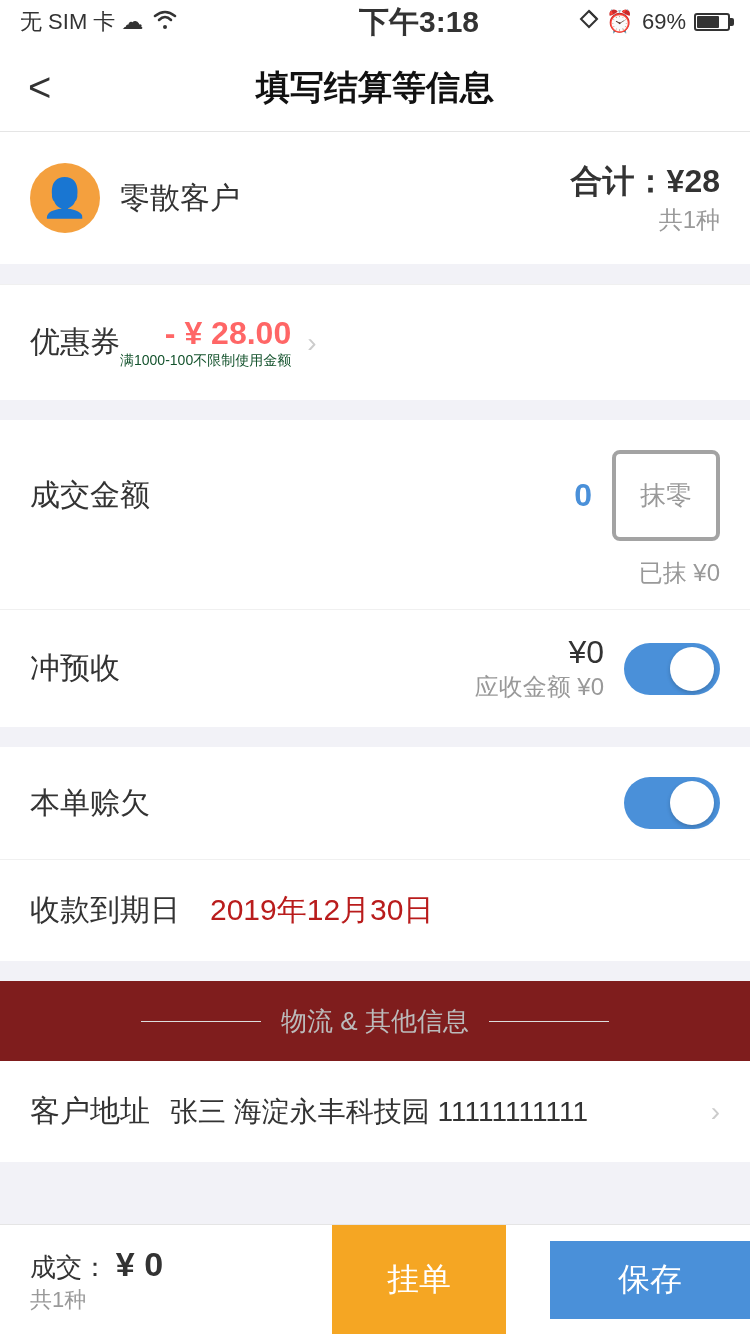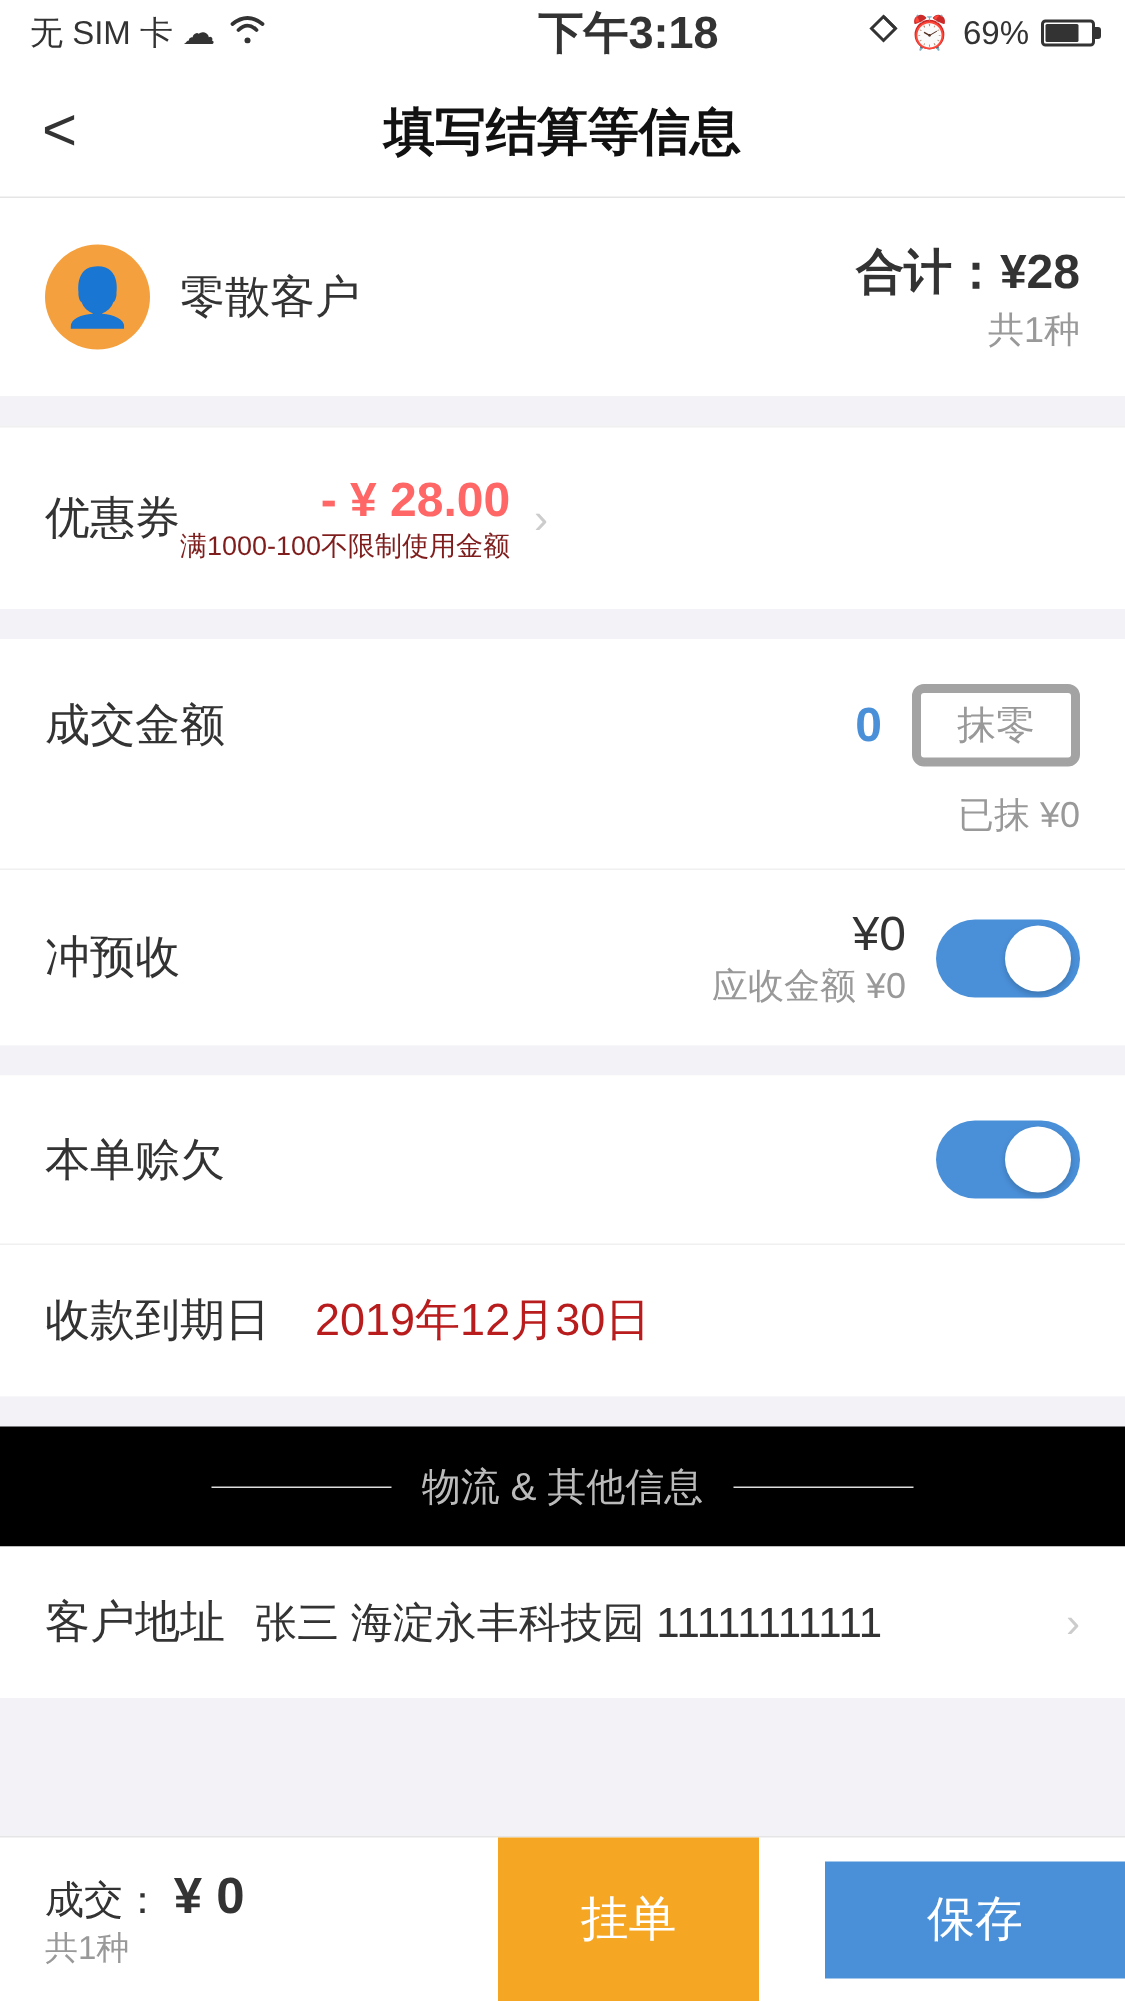--- a/index.html
+++ b/index.html
@@ -173,22 +173,22 @@
     }
     .coupon-right {
       text-align: right;
     }
     .coupon-discount {
       font-size: 32px;
       font-weight: 600;
       color: #f66;
     }
     .coupon-desc {
-      font-size: 18px;
-      color: #7f1d1d;
+      font-size: 14px;
+      color: #14532d;
     }
     .chevron-icon {
       font-size: 28px;
       color: #ccc;
     }
 
     
     .amount-section {
       background: #fff;
       padding: 30px 30px 0;
@@ -207,23 +207,23 @@
       display: flex;
       align-items: center;
       gap: 20px;
     }
     .amount-value {
       font-size: 32px;
       font-weight: 600;
       color: #4a90d9;
     }
     .round-btn {
-      border: 6px solid #a3a3a3;
+      border: 4px solid #a3a3a3;
       border-radius: 8px;
-      padding: 4px 24px;
+      padding: 24px 24px;
       font-size: 26px;
       color: #999;
       background: #fff;
       cursor: pointer;
     }
     .amount-sub {
       font-size: 24px;
       color: #999;
       text-align: right;
       padding-bottom: 20px;
@@ -306,21 +306,21 @@
       font-size: 30px;
       color: #333;
     }
     .duedate-value {
       font-size: 30px;
       color: #b91c1c;
     }
 
     
     .section-divider {
-      background: #000000;
+      background: #7f1d1d;
       height: 80px;
       display: flex;
       align-items: center;
       justify-content: center;
     }
     .section-divider-text {
       font-size: 26px;
       color: #bbb;
       display: flex;
       align-items: center;

